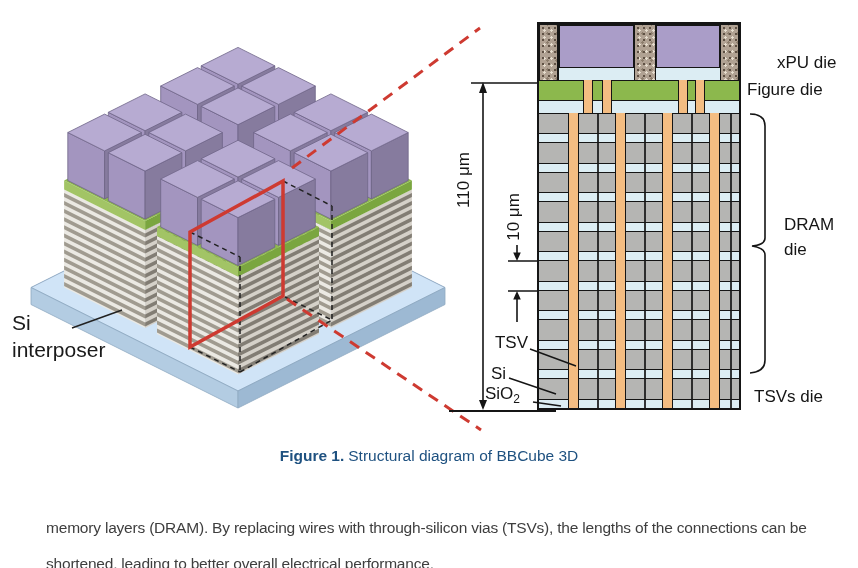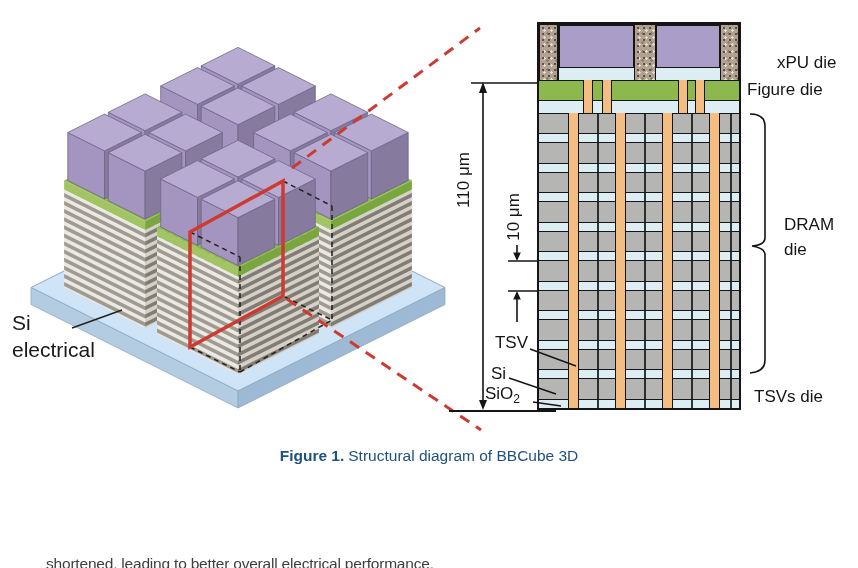--- a/index.html
+++ b/index.html
@@ -241,21 +241,21 @@
       <polygon points="238.0,265.6 274.8,247.2 274.8,199.2 238.0,217.6" fill="#867b9e" stroke="#6f6488" stroke-width="0.8"></polygon>
       <polygon points="238.0,217.6 274.8,199.2 238.0,180.8 201.2,199.2" fill="#b7abd2" stroke="#6f6488" stroke-width="0.8"></polygon>
       <path d="M283,181 L332,206 M332,206 L332,320 M285,297 L332,320 M190,347 L240,372 M240,372 L332,320 M240,257 L240,372 M190,232 L240,257" stroke="#222" stroke-width="1.5" fill="none" stroke-dasharray="5 4"></path>
       <path d="M190,232 L283,181 L283,296 L190,347 Z" stroke="#ce3a31" stroke-width="3.5" fill="none"></path>
       <path d="M292,168 L480,28 M287,299 L481,430" stroke="#ce3a31" stroke-width="3" fill="none" stroke-dasharray="11 8"></path>
       <path d="M72,328 L122,310" stroke="#222" stroke-width="1.5" fill="none"></path>
     </svg>
 
   <div id="iso-label">
     <div>Si</div>
-    <div>electrical</div>
+    <div>interposer</div>
   </div>
 
   <div class="xsec-box" id="xsec-box">
     <div id="mold-l" class="mold"></div>
     <div id="mold-m" class="mold"></div>
     <div id="mold-r" class="mold"></div>
     <div id="die1" class="die"></div>
     <div id="die2" class="die"></div>
     <div id="die1ox" class="die-ox"></div>
     <div id="die2ox" class="die-ox"></div>
@@ -320,17 +320,17 @@
   <div class="lab" id="lab-sio2"><span>SiO</span><sub>2</sub></div>
   <div class="rot" id="dim-total">110 μm</div>
   <div class="rot" id="dim-pitch">10 μm</div>
 
   <div id="caption">
     <b>Figure 1.</b><span class="cap-rest">Structural diagram of BBCube 3D</span>
   </div>
 
   <div id="para">
     <br>
-    <br>
+    <span>memory layers (DRAM). By replacing wires with through-silicon vias (TSVs), the lengths of the connections can be</span><br>
     <span>shortened, leading to better overall electrical performance.</span>
   </div>
 
 </div>
 
 </body></html>

